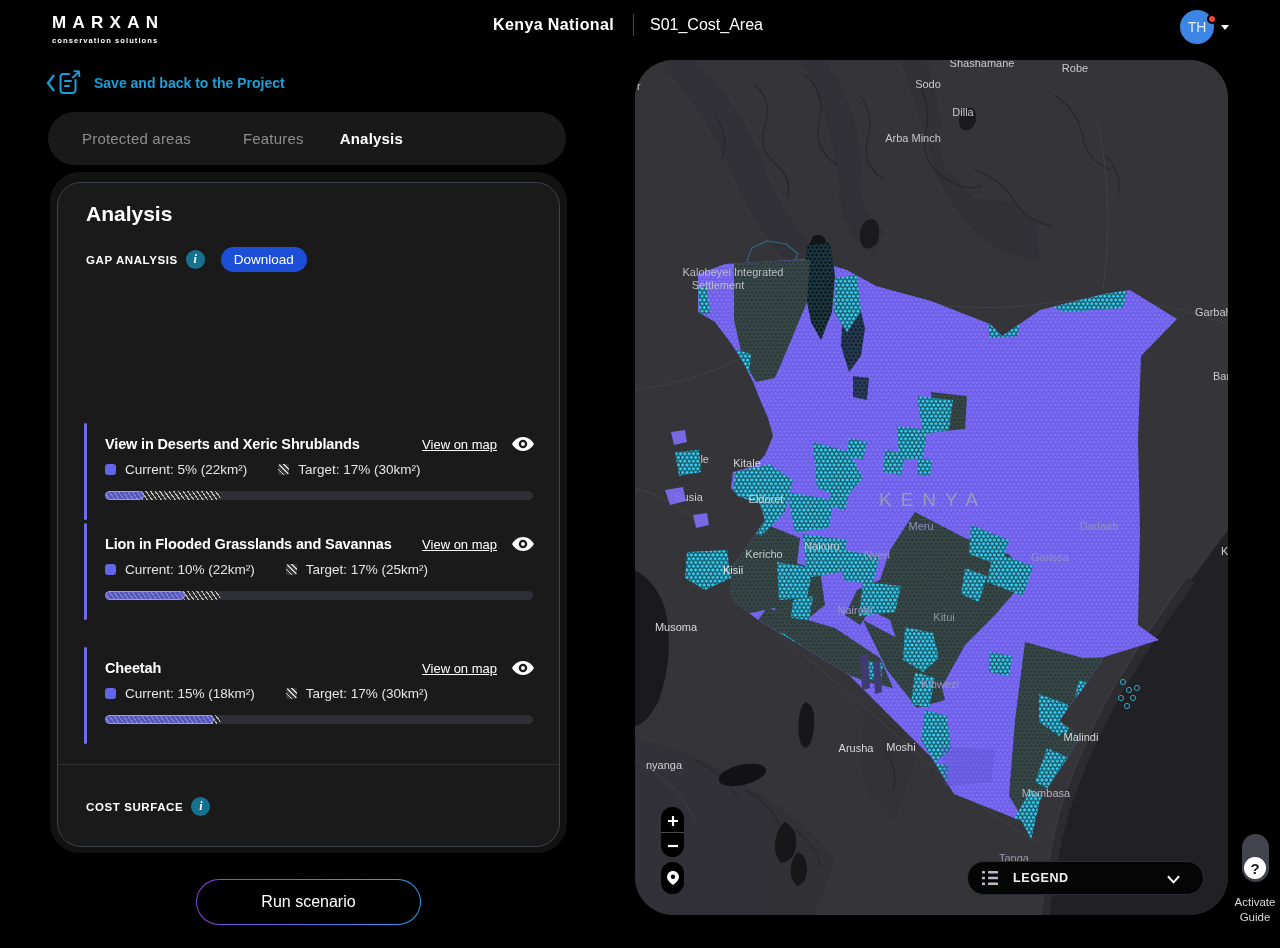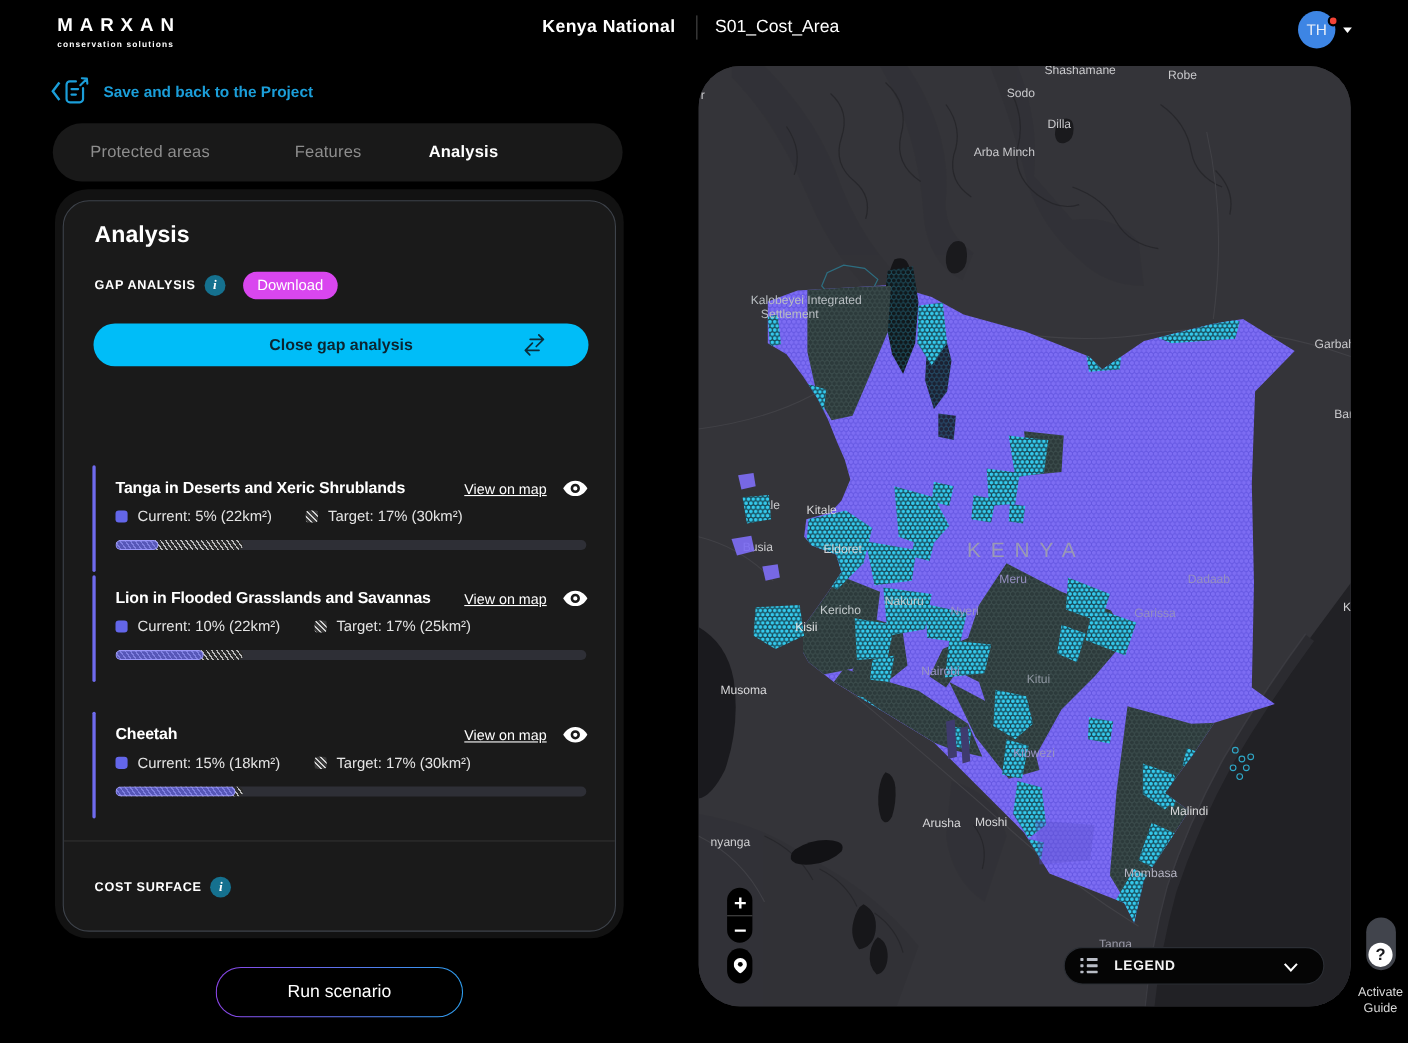--- a/index.html
+++ b/index.html
@@ -18,37 +18,37 @@
     background:#3d85e4; color:#e8eef8; font-size:14px; display:flex; align-items:center; justify-content:center;}
   .avdot { position:absolute; left:1207px; top:14px; width:10px; height:10px; border-radius:50%; background:#f44336; border:2px solid #000;}
   .avcaret { position:absolute; left:1221px; top:25px; width:0; height:0; border-left:4.5px solid transparent; border-right:4.5px solid transparent; border-top:5.5px solid #fff;}
 
   
   .savelink { position:absolute; left:46px; top:70px; color:#1b9ed9; display:flex; align-items:center; }
   .savelink .txt { font-size:14px; font-weight:700; margin-left:10px; }
 
   
   .tabs { position:absolute; left:48px; top:112px; width:518px; height:53px; background:#191919;
-    border-radius:27px; display:flex; align-items:center;gap:25px; }
+    border-radius:27px; display:flex; align-items:center; }
   .tab { font-size:15px; color:#8d8d8d; letter-spacing:0.2px;}
   .tab.t1 { margin-left:34px; }
   .tab.t2 { margin-left:52px; }
   .tab.t3 { margin-left:36px; color:#fff; font-weight:700;}
 
   
   .outercard { position:absolute; left:50px; top:172px; width:517px; height:681px;
     background:#121212; border-radius:30px; }
   .card { position:absolute; left:57px; top:182px; width:503px; height:665px;
     background:#1a1a1a; border:1px solid #3e434b; border-radius:24px; overflow:hidden; }
   .card h1 { position:absolute; left:28px; top:19px; font-size:21px; font-weight:700; color:#fff; letter-spacing:0px;}
   .seclabel { font-size:11.5px; font-weight:700; color:#fff; letter-spacing:0.6px; }
   .row-gap { position:absolute; left:28px; top:64px; height:25px; display:flex; align-items:center; }
   .info { width:19px; height:19px; border-radius:50%; background:#15718f; color:#fff; margin-left:8px; flex:none;
      display:flex; align-items:center; justify-content:center; font-size:12px; font-weight:700; font-style:italic; font-family:"Liberation Serif",serif;}
-  .dlbtn { margin-left:16px; background:#d946ef; color:#fff; font-size:13.5px; border-radius:12.5px;
+  .dlbtn { margin-left:16px; background:#1d4ed8; color:#fff; font-size:13.5px; border-radius:12.5px;
     padding:0 13px; height:25px; display:flex; align-items:center;}
   .closebtn { position:absolute; left:27px; top:111px; width:450px; height:39px; background:#00bdf8;
     border-radius:20px; color:#0b2430; font-size:14.5px; font-weight:700; display:flex; align-items:center; justify-content:center;}
   .closebtn svg { position:absolute; right:38px; top:9px; }
   .filter { position:absolute; left:27px; top:174px; width:450px; height:38px; border:1px solid #55565c;
     border-radius:19px; display:flex; align-items:center; color:#fff; }
   .filter .fl { margin-left:27px; font-size:11.5px; font-weight:700; letter-spacing:0.6px;}
   .filter .fv { margin-left:10px; font-size:13.5px; color:#9b9b9b; }
   .filter svg { position:absolute; right:24px; top:13px;}
 
@@ -120,30 +120,24 @@
 </div>
 
 <div class="outercard"></div>
 <div class="card">
   <h1>Analysis</h1>
   <div class="row-gap">
     <span class="seclabel">GAP ANALYSIS</span>
     <span class="info">i</span>
     <span class="dlbtn">Download</span>
   </div>
-  <div class="closebtn">Close gap analysis
-    <svg width="22" height="22" viewBox="0 0 22 22" stroke="#0a2e3d" stroke-width="1.6" fill="none" stroke-linecap="round" stroke-linejoin="round">
-      <path d="M7 5.5 H19 M14.8 1.4 L19 5.5 L12.5 12"></path>
-      <path d="M15 15.5 H2.6 M6.6 19.6 L2.6 15.5 L9 9"></path>
-    </svg>
-  </div>
 
   <div class="feat" style="top:252px;height:85px;">
     <div class="bar-accent"></div>
-    <div class="ftitle">Tanga in Deserts and Xeric Shrublands</div>
+    <div class="ftitle">View in Deserts and Xeric Shrublands</div>
     <div class="vom">View on map</div>
     <div class="eye"><svg width="24" height="18" viewBox="0 0 24 18">
           <path d="M12 2 C6 2 2.5 6.5 1 9 C2.5 11.5 6 16 12 16 C18 16 21.5 11.5 23 9 C21.5 6.5 18 2 12 2 Z" fill="#fff"></path>
           <circle cx="12" cy="9" r="3.1" fill="none" stroke="#1a1a1a" stroke-width="2.3"></circle>
         </svg></div>
     <div class="leg"><span class="sq"></span>Current: 5% (22km²)<span class="sqh"></span>Target: 17% (30km²)</div>
     <div class="pbar">
         <div class="phatch"></div>
         <div class="pfill" style="width:39px;"></div>
       </div>

